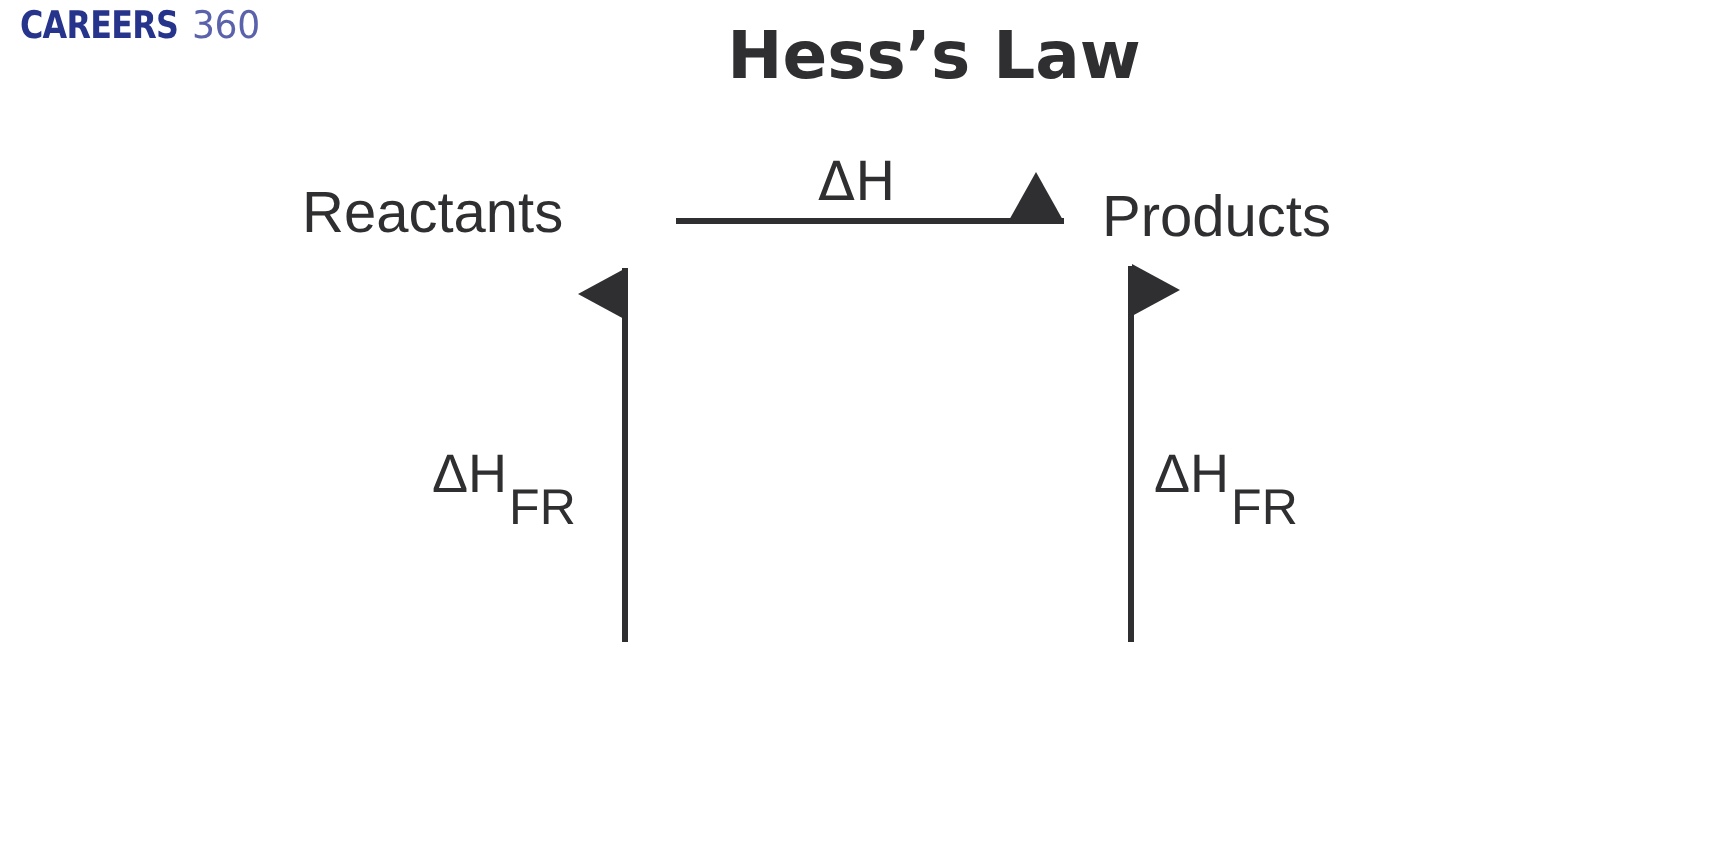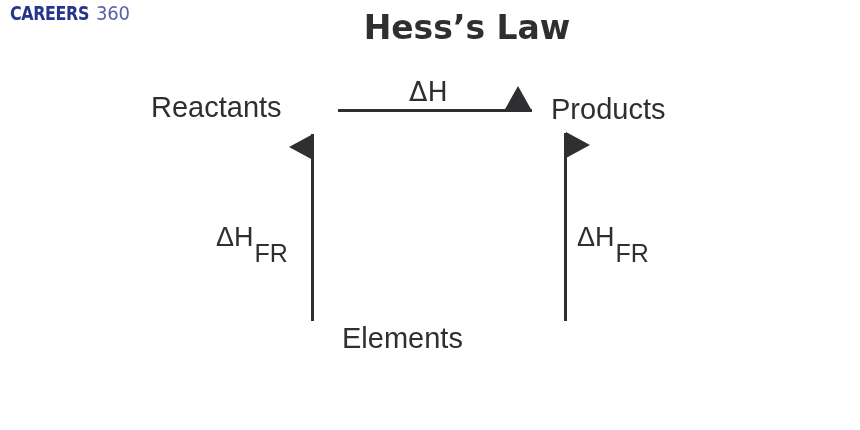--- a/index.html
+++ b/index.html
@@ -191,21 +191,20 @@
   </div>
 
   <div id="title">Hess’s Law</div>
 
   <div id="top-arrow-line"></div>
   <div id="top-arrow-head"></div>
   <div id="label-delta-h-top">ΔH</div>
 
   <div class="node-label" id="label-reactants">Reactants</div>
   <div class="node-label" id="label-products">Products</div>
-  <div class="node-label" id="label-elements">Elements</div>
 
   <div class="v-line" id="left-v-line"></div>
   <div id="left-arrow-head"></div>
   <div class="dh-sub" id="dh-fr-left">
     <span class="main">ΔH</span><span class="sub">FR</span>
   </div>
 
   <div class="v-line" id="right-v-line"></div>
   <div id="right-arrow-head"></div>
   <div class="dh-sub" id="dh-fr-right">

